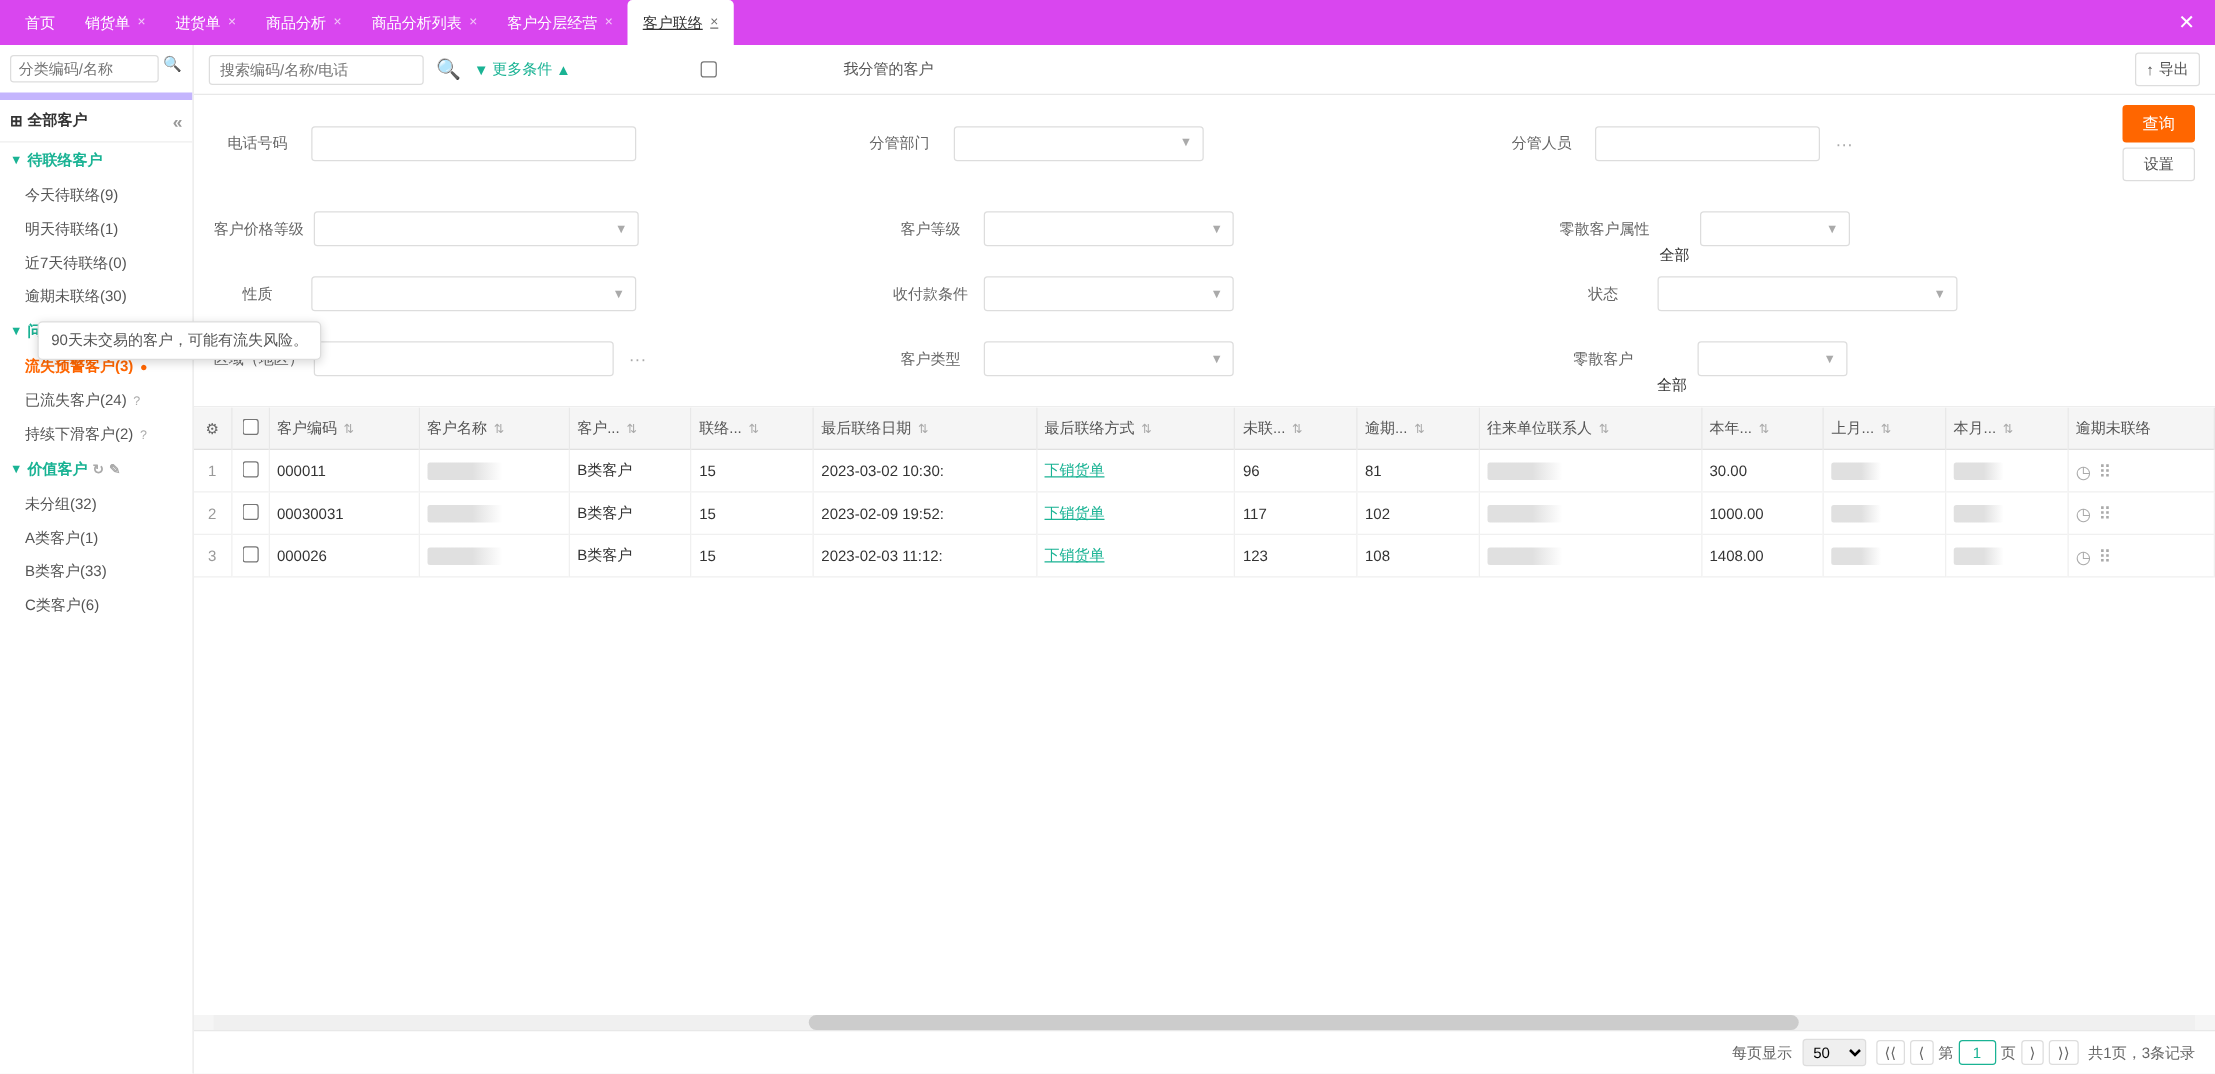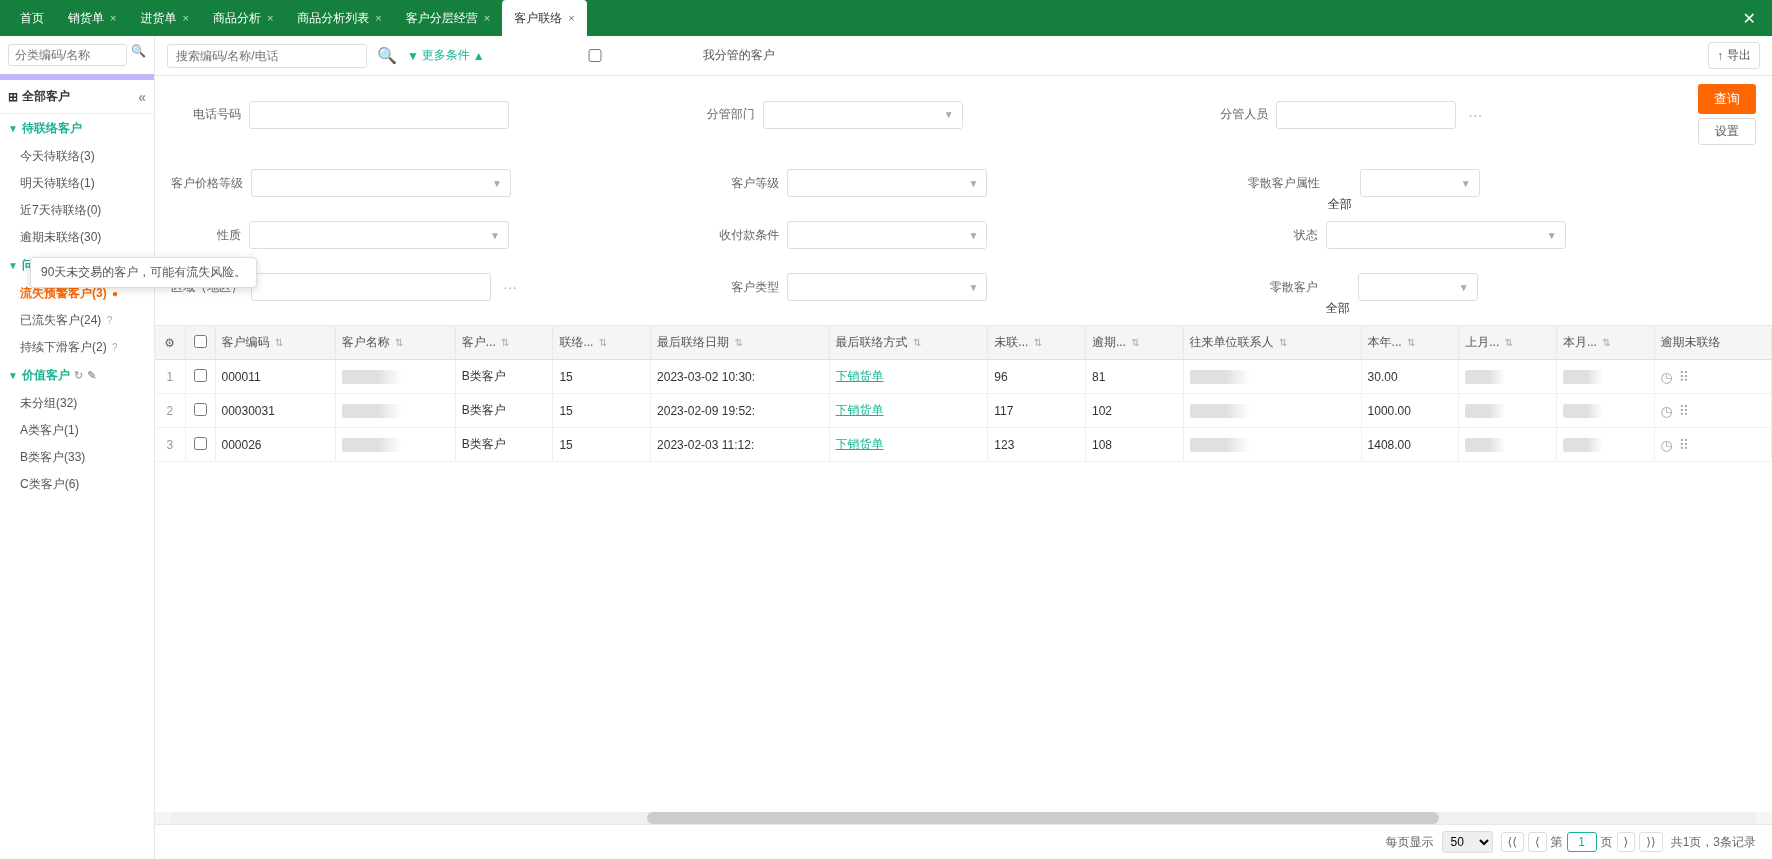--- a/index.html
+++ b/index.html
@@ -2,38 +2,39 @@
 <html><head>
   <meta charset="utf-8">
   <style>
     * { box-sizing: border-box; margin: 0; padding: 0; font-family: 'Microsoft YaHei', Arial, sans-serif; font-size: 12px; }
     body { background: #f5f5f5; overflow: hidden; width: 1772px; height: 859px; }
 
     
     .tab-bar {
       display: flex;
       align-items: center;
-      background: #15803d;
+      background: #d946ef;
       height: 36px;
       padding: 0 8px;
     }
     .tab-item {
       display: flex;
       align-items: center;
       padding: 0 12px;
       height: 36px;
       color: #fff;
       cursor: pointer;
       font-size: 13px;
       white-space: nowrap;
     }
     .tab-item.active {
       background: #fff;
       color: #333;
       border-radius: 4px 4px 0 0;
+      text-decoration: underline;
     }
     .tab-item .close-btn {
       margin-left: 6px;
       font-size: 11px;
       opacity: 0.7;
     }
     .tab-spacer { flex: 1; }
     .window-close {
       color: #fff;
       font-size: 16px;
@@ -206,21 +207,21 @@
       display: flex;
       align-items: center;
       flex: 1;
       gap: 8px;
     }
     .filter-label {
       color: #666;
       white-space: nowrap;
       font-size: 12px;
       min-width: 70px;
-      text-align: right;
+      text-align: center;
     }
     .filter-input {
       flex: 1;
       border: 1px solid #ddd;
       border-radius: 3px;
       padding: 4px 8px;
       font-size: 12px;
       outline: none;
       height: 28px;
     }
@@ -458,21 +459,21 @@
         <span>全部客户</span>
       </span>
       <span class="collapse-btn">«</span>
     </div>
 
     <div class="sidebar-group-label">
       <span class="arrow">▼</span>
       <span>待联络客户</span>
     </div>
     <div class="sidebar-item">
-      <span>今天待联络(3)</span>
+      <span>今天待联络(9)</span>
     </div>
     <div class="sidebar-item">
       <span>明天待联络(1)</span>
     </div>
     <div class="sidebar-item">
       <span>近7天待联络(0)</span>
     </div>
     <div class="sidebar-item">
       <span>逾期未联络(30)</span>
     </div>
@@ -514,21 +515,21 @@
       <span>B类客户(33)</span>
     </div>
     <div class="sidebar-item">
       <span>C类客户(6)</span>
     </div>
   </div>
 
   <div class="content-area">
 
     <div class="filter-bar">
-      <input type="text" style="width: 200px;" placeholder="搜索编码/名称/电话">
+      <input type="text" style="width: 172px;" placeholder="搜索编码/名称/电话">
       <button class="filter-search-btn">🔍</button>
       <div class="more-conditions">
         <span>▼</span>
         <span>更多条件</span>
         <span>▲</span>
       </div>
       <label class="my-customers">
         <input type="checkbox" style="">
         <span>我分管的客户</span>
       </label>

